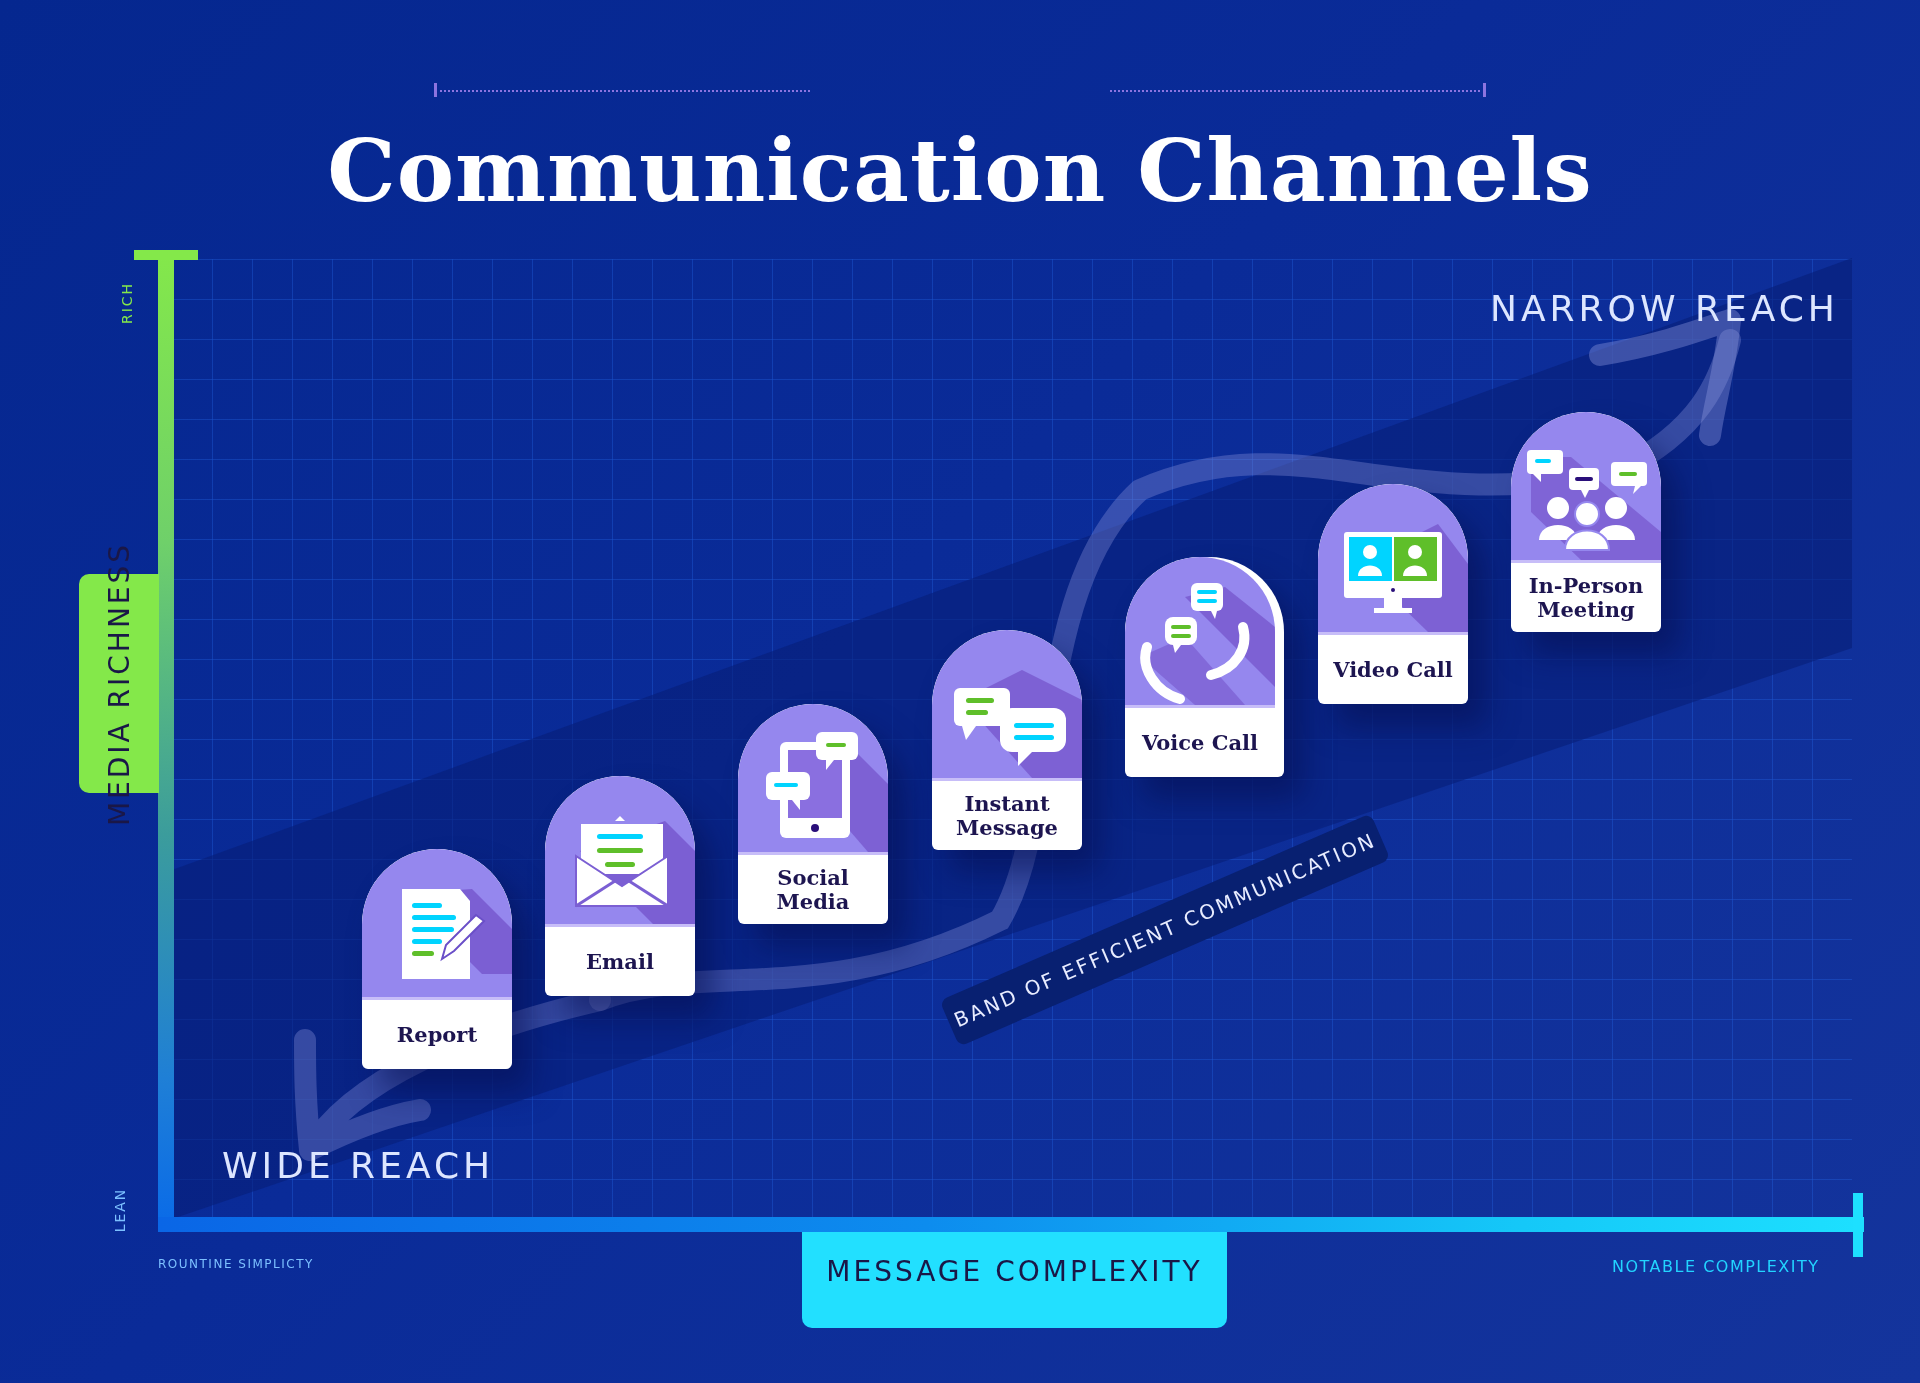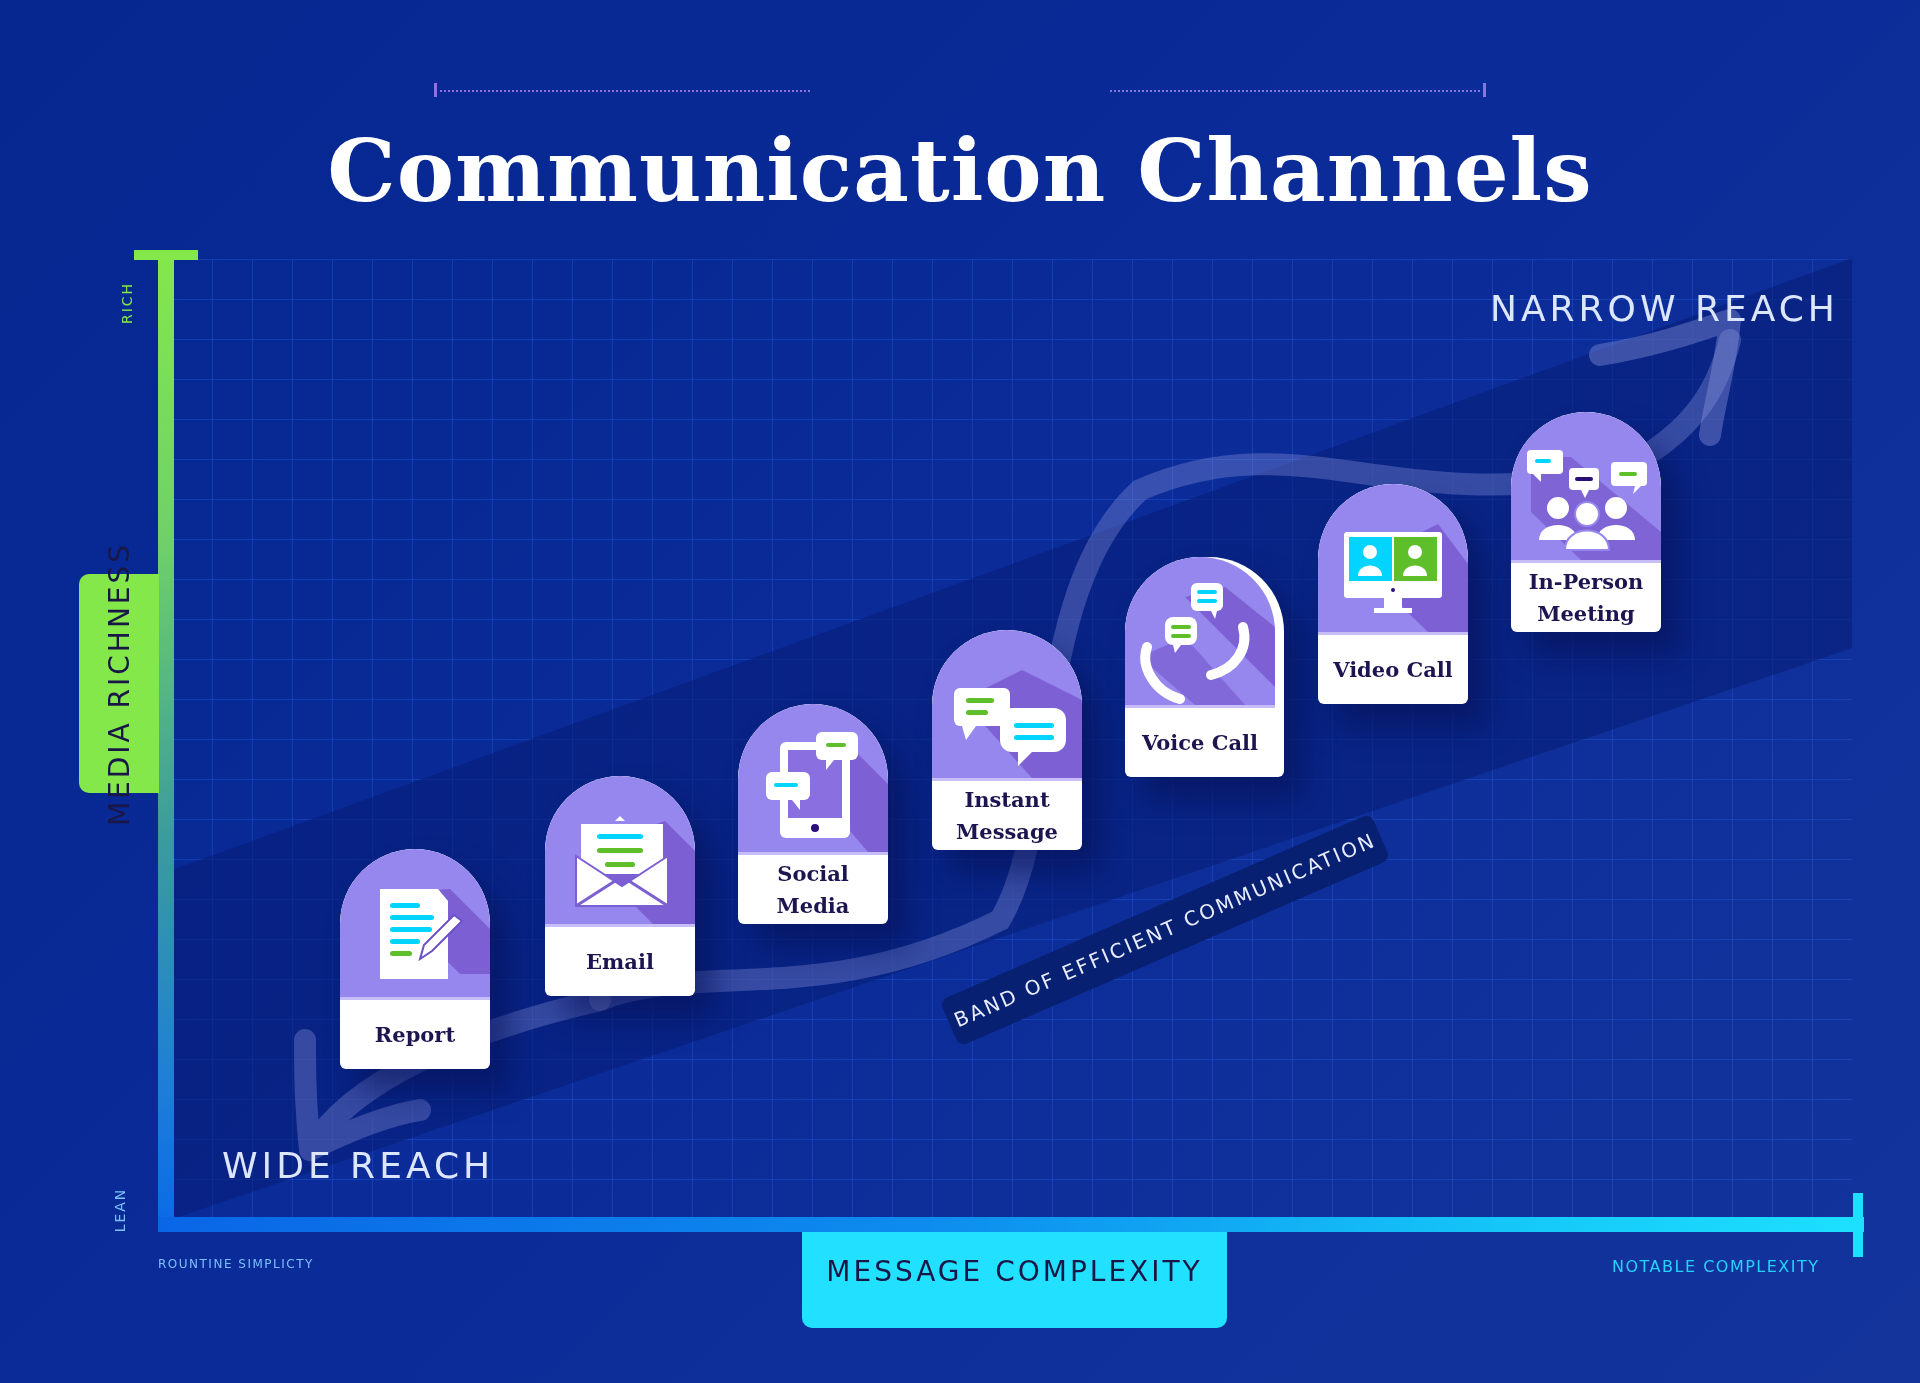--- a/index.html
+++ b/index.html
@@ -94,21 +94,21 @@
   }
   .card .top {
     position: absolute; left: 0; top: 0; width: 150px; height: 148px;
     background: #9587ee; border-radius: 75px 75px 0 0; overflow: hidden;
     border-bottom: 3px solid #c7bdf8;
   }
   .card .icon { position: absolute; left: 0; top: 0; width: 150px; height: 148px; }
   .card .label {
     position: absolute; left: 0; top: 151px; width: 150px; height: 69px;
     display: flex; align-items: center; justify-content: center; text-align: center;
-    font-family: "DejaVu Serif", serif; font-weight: bold; font-size: 21px; line-height: 32px;
+    font-family: "DejaVu Serif", serif; font-weight: bold; font-size: 21px; line-height: 24px;
     color: #1d1550; white-space: pre-line;
   }
 </style>
 </head>
 <body>
 
 <div class="abs grid"></div>
 
 <svg class="abs overlay-svg" viewBox="0 0 1920 1383">
   <polygon points="172,870 1852,258 1852,648 172,1219" fill="#061e78" opacity="0.6"></polygon>
@@ -141,21 +141,21 @@
   </div>
 
 <div class="abs x-label-box">MESSAGE COMPLEXITY</div>
 <div class="abs x-min">ROUNTINE SIMPLICTY</div>
 <div class="abs x-max">NOTABLE COMPLEXITY</div>
 
 <div class="abs reach narrow">NARROW REACH</div>
 <div class="abs reach wide">WIDE REACH</div>
 <div class="abs band-label">BAND OF EFFICIENT COMMUNICATION</div>
 
-<div class="card" style="left:340px; top:849px;">
+<div class="card" style="left:362px; top:849px;">
   <div class="top">
     <svg class="icon" viewBox="0 0 150 148">
       <polygon points="40,45 120,125 150,125 150,80 110,40" fill="#7351c9" opacity="0.75"></polygon>
       <polygon points="40,40 98,40 108,52 108,130 40,130" fill="#ffffff"></polygon>
       <rect x="50" y="54" width="30" height="5" rx="2.5" fill="#00d4ff"></rect>
       <rect x="50" y="66" width="44" height="5" rx="2.5" fill="#00d4ff"></rect>
       <rect x="50" y="78" width="42" height="5" rx="2.5" fill="#00d4ff"></rect>
       <rect x="50" y="90" width="30" height="5" rx="2.5" fill="#00d4ff"></rect>
       <rect x="50" y="102" width="22" height="5" rx="2.5" fill="#5fbf2a"></rect>
       <polygon points="80,110 84,96 114,66 122,72 92,102" fill="#ffffff" stroke="#6a4fc8" stroke-width="2"></polygon>

